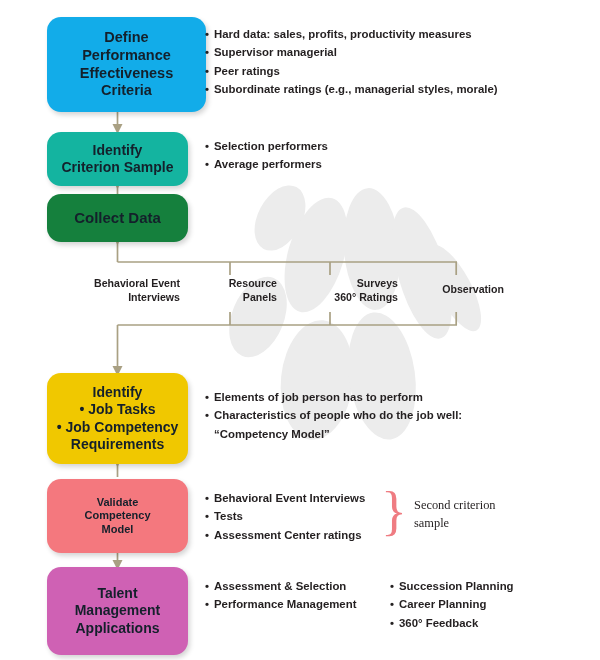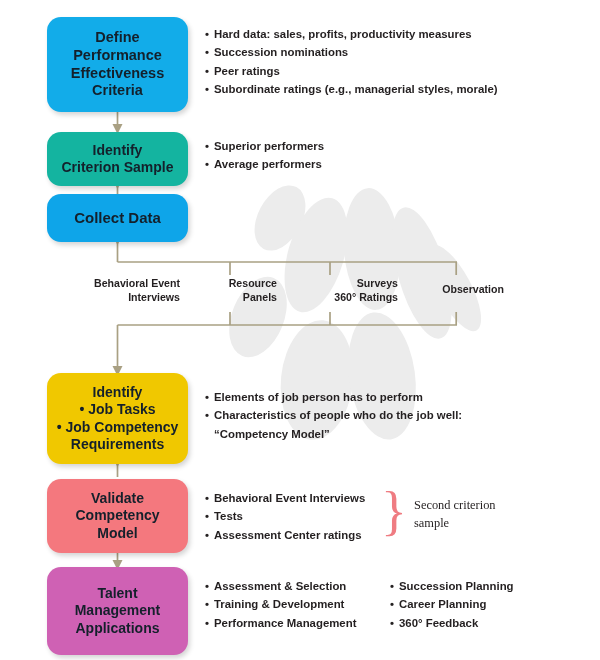--- a/index.html
+++ b/index.html
@@ -28,21 +28,21 @@
     text-align:center;
     color:#14202b;
     font-weight:bold;
     line-height:1.22;
     box-shadow:2px 3px 5px rgba(0,0,0,.17);
   }
   .node .lbl{display:block;width:100%;white-space:pre-line;}
 
   .n-blue{background:#12ace9;}
   .n-teal{background:#14b4a0;}
-  .n-green{background:#0ea5e9;}
+  .n-green{background:#15803d;}
   .n-yellow{background:#f0c800;}
   .n-salmon{background:#f4787e;}
   .n-orchid{background:#cf61b4;}
 
   
   .bullets{
     position:absolute;z-index:2;
     color:#231f20;
     font-size:11.4px;
     font-weight:bold;
@@ -126,21 +126,21 @@
     <g fill="#a9a083">
       <polygon points="112.5,124 122.5,124 117.5,134"></polygon>
       <polygon points="112.5,179 122.5,179 117.5,189"></polygon>
       <polygon points="112.5,235 122.5,235 117.5,245"></polygon>
       <polygon points="112.5,366 122.5,366 117.5,376"></polygon>
       <polygon points="112.5,457 122.5,457 117.5,467"></polygon>
       <polygon points="112.5,560 122.5,560 117.5,570"></polygon>
     </g>
   </svg>
 
-  <div class="node n-blue" style="left:47px;top:17px;width:141px;height:95px;font-size:14.5px;">
+  <div class="node n-blue" style="left:47px;top:17px;width:159px;height:95px;font-size:14.5px;">
     <span class="lbl">Define
 Performance
 Effectiveness
 Criteria</span>
   </div>
 
   <div class="node n-teal" style="left:47px;top:132px;width:141px;height:54px;font-size:14px;">
     <span class="lbl">Identify
 Criterion Sample</span>
   </div>
@@ -149,59 +149,58 @@
     <span class="lbl">Collect Data</span>
   </div>
 
   <div class="node n-yellow" style="left:47px;top:373px;width:141px;height:91px;font-size:14px;">
     <span class="lbl">Identify
 • Job Tasks
 • Job Competency
 Requirements</span>
   </div>
 
-  <div class="node n-salmon" style="left:47px;top:479px;width:141px;height:74px;font-size:14px;">
+  <div class="node n-salmon" style="left:47px;top:479px;width:141px;height:74px;font-size:11px;">
     <span class="lbl">Validate
 Competency
 Model</span>
   </div>
 
   <div class="node n-orchid" style="left:47px;top:567px;width:141px;height:88px;font-size:14px;">
     <span class="lbl">Talent
 Management
 Applications</span>
   </div>
 
   <div class="bullets" style="left:205px;top:25px;">
     <span class="bi"><span class="dot">•</span><span>Hard data: sales, profits, productivity measures</span></span>
-    <span class="bi"><span class="dot">•</span><span>Succession nominations</span></span>
+    <span class="bi"><span class="dot">•</span><span>Supervisor managerial</span></span>
     <span class="bi"><span class="dot">•</span><span>Peer ratings</span></span>
     <span class="bi"><span class="dot">•</span><span>Subordinate ratings (e.g., managerial styles, morale)</span></span>
   </div>
 
   <div class="bullets" style="left:205px;top:137px;">
-    <span class="bi"><span class="dot">•</span><span>Superior performers</span></span>
+    <span class="bi"><span class="dot">•</span><span>Selection performers</span></span>
     <span class="bi"><span class="dot">•</span><span>Average performers</span></span>
   </div>
 
   <div class="bullets" style="left:205px;top:388px;">
     <span class="bi"><span class="dot">•</span><span>Elements of job person has to perform</span></span>
     <span class="bi"><span class="dot">•</span><span>Characteristics of people who do the job well:</span></span>
     <span class="cont">“Competency Model”</span>
   </div>
 
   <div class="bullets" style="left:205px;top:489px;">
     <span class="bi"><span class="dot">•</span><span>Behavioral Event Interviews</span></span>
     <span class="bi"><span class="dot">•</span><span>Tests</span></span>
     <span class="bi"><span class="dot">•</span><span>Assessment Center ratings</span></span>
   </div>
 
   <div class="bullets" style="left:205px;top:577px;">
     <span class="bi"><span class="dot">•</span><span>Assessment &amp; Selection</span></span>
-    <span class="bi"><span class="dot">•</span><span>Training &amp; Development</span></span>
     <span class="bi"><span class="dot">•</span><span>Performance Management</span></span>
   </div>
 
   <div class="bullets" style="left:390px;top:577px;">
     <span class="bi"><span class="dot">•</span><span>Succession Planning</span></span>
     <span class="bi"><span class="dot">•</span><span>Career Planning</span></span>
     <span class="bi"><span class="dot">•</span><span>360° Feedback</span></span>
   </div>
 
   <div class="branch" style="left:70px;top:277px;width:110px;">Behavioral Event

